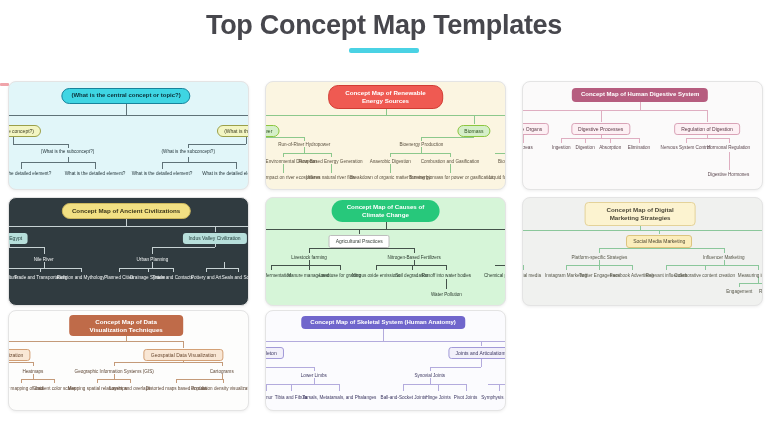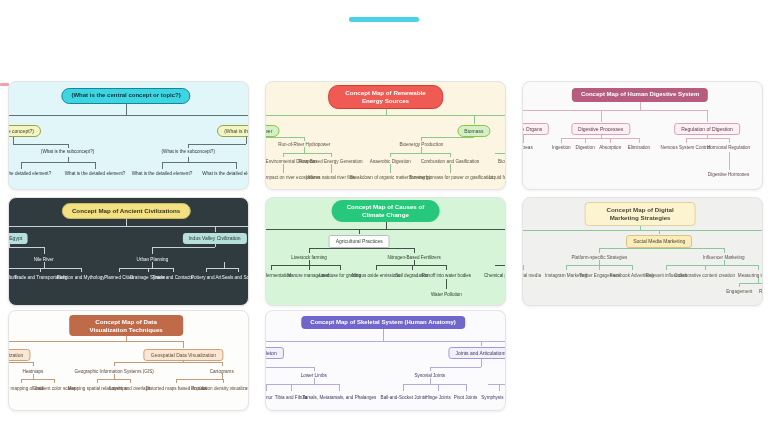--- a/index.html
+++ b/index.html
@@ -22,20 +22,21 @@
   .ln{position:absolute;z-index:1;}
   .node{position:absolute;transform:translateX(-50%);white-space:nowrap;z-index:2;line-height:1.25;}
   .h1{font-weight:bold;font-size:6.2px;padding:3px 9px;z-index:3;text-align:center;}
   .n2{font-size:5px;padding:2px 6px;border-radius:8px;}
   .lbl{font-size:4.6px;}
 </style>
 </head>
 <body>
 
 <div class="page-header">
+  <h1 class="page-title" style="color: rgb(71, 71, 77);">Top Concept Map Templates</h1>
   <div class="title-underline" style="background: rgb(74, 210, 228);"></div>
 </div>
 
 <div class="edge-artifact"></div>
 
 <div>
   <div class="card c0" title="Generic Concept Map Template" style="background: rgb(225, 246, 249);">
       <div class="ln" style="left: 49%; top: 17%; width: 1px; height: 14%; background: rgb(95, 114, 120);"></div>
       <div class="ln" style="left: -2%; top: 31%; width: 104%; height: 1px; background: rgb(95, 114, 120);"></div>
       <div class="ln" style="left: 1.5%; top: 50%; width: 1px; height: 8%; background: rgb(95, 114, 120);"></div>

